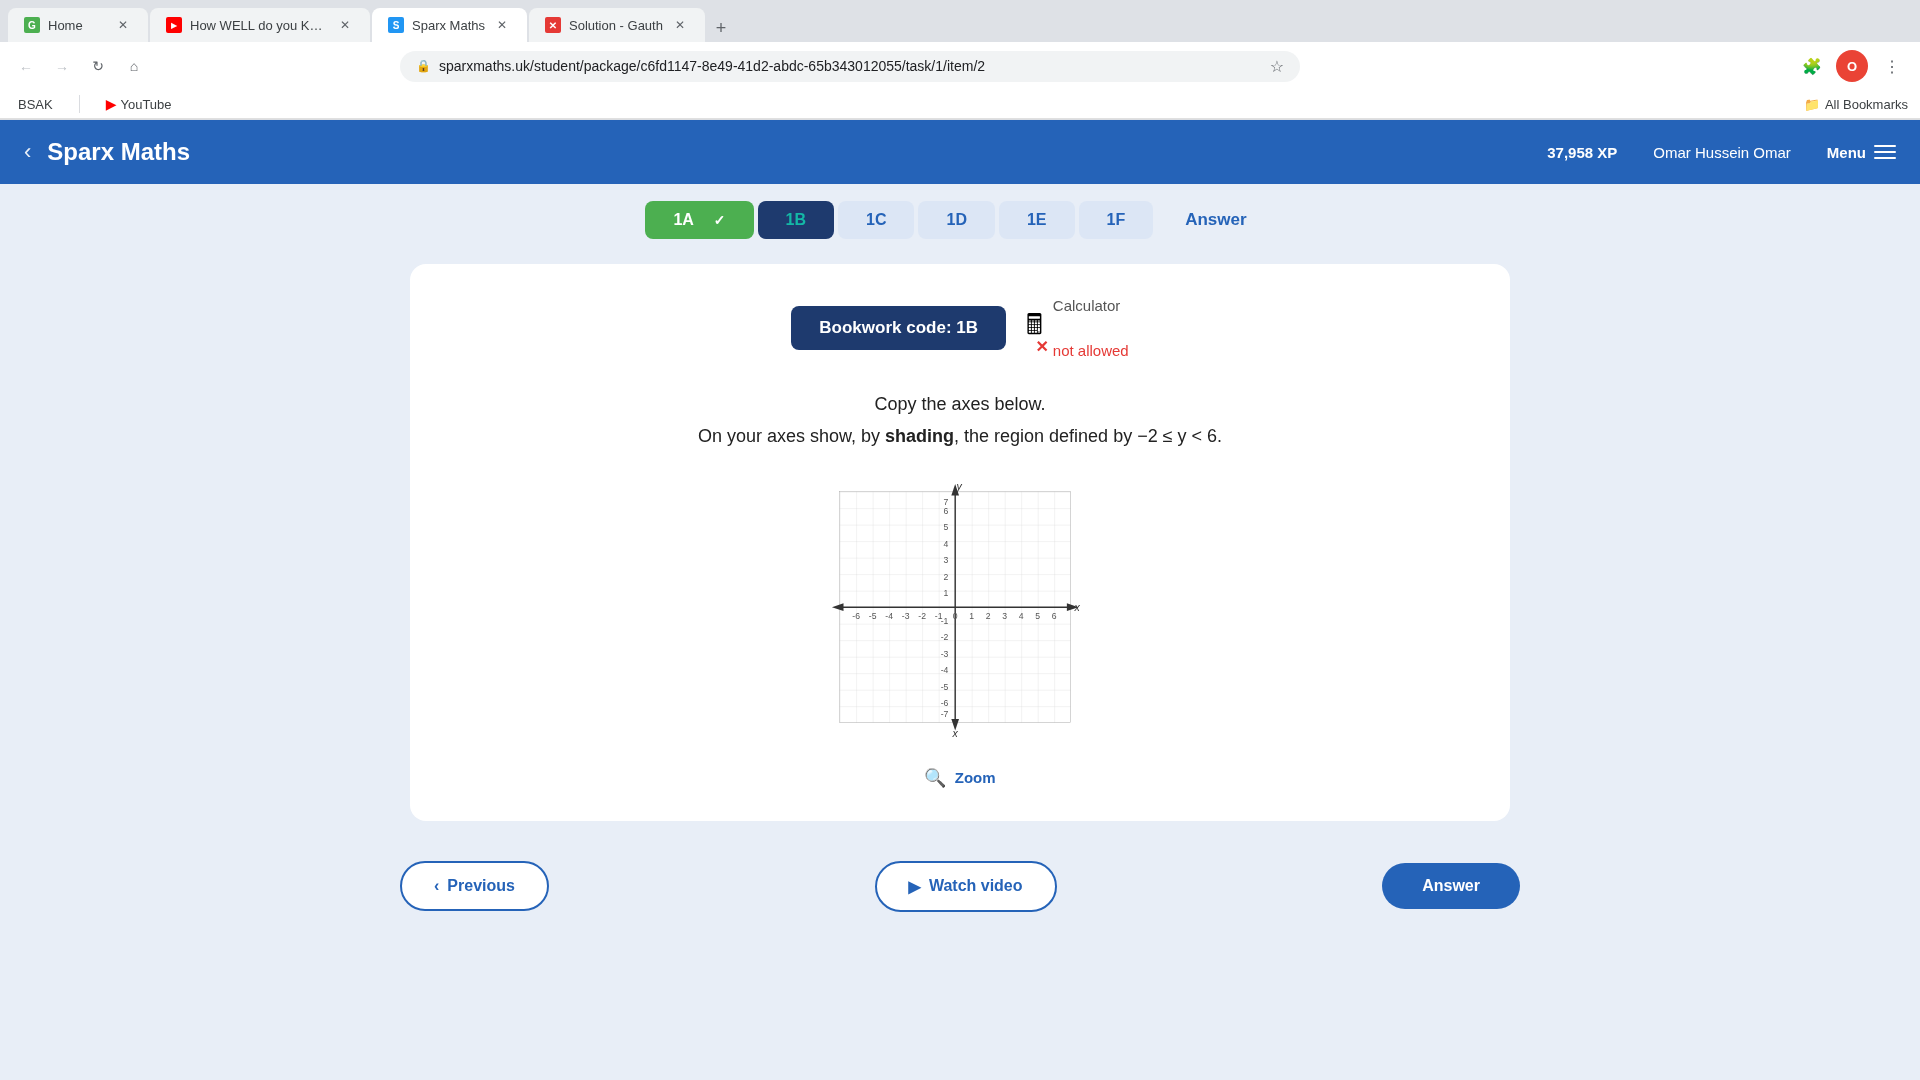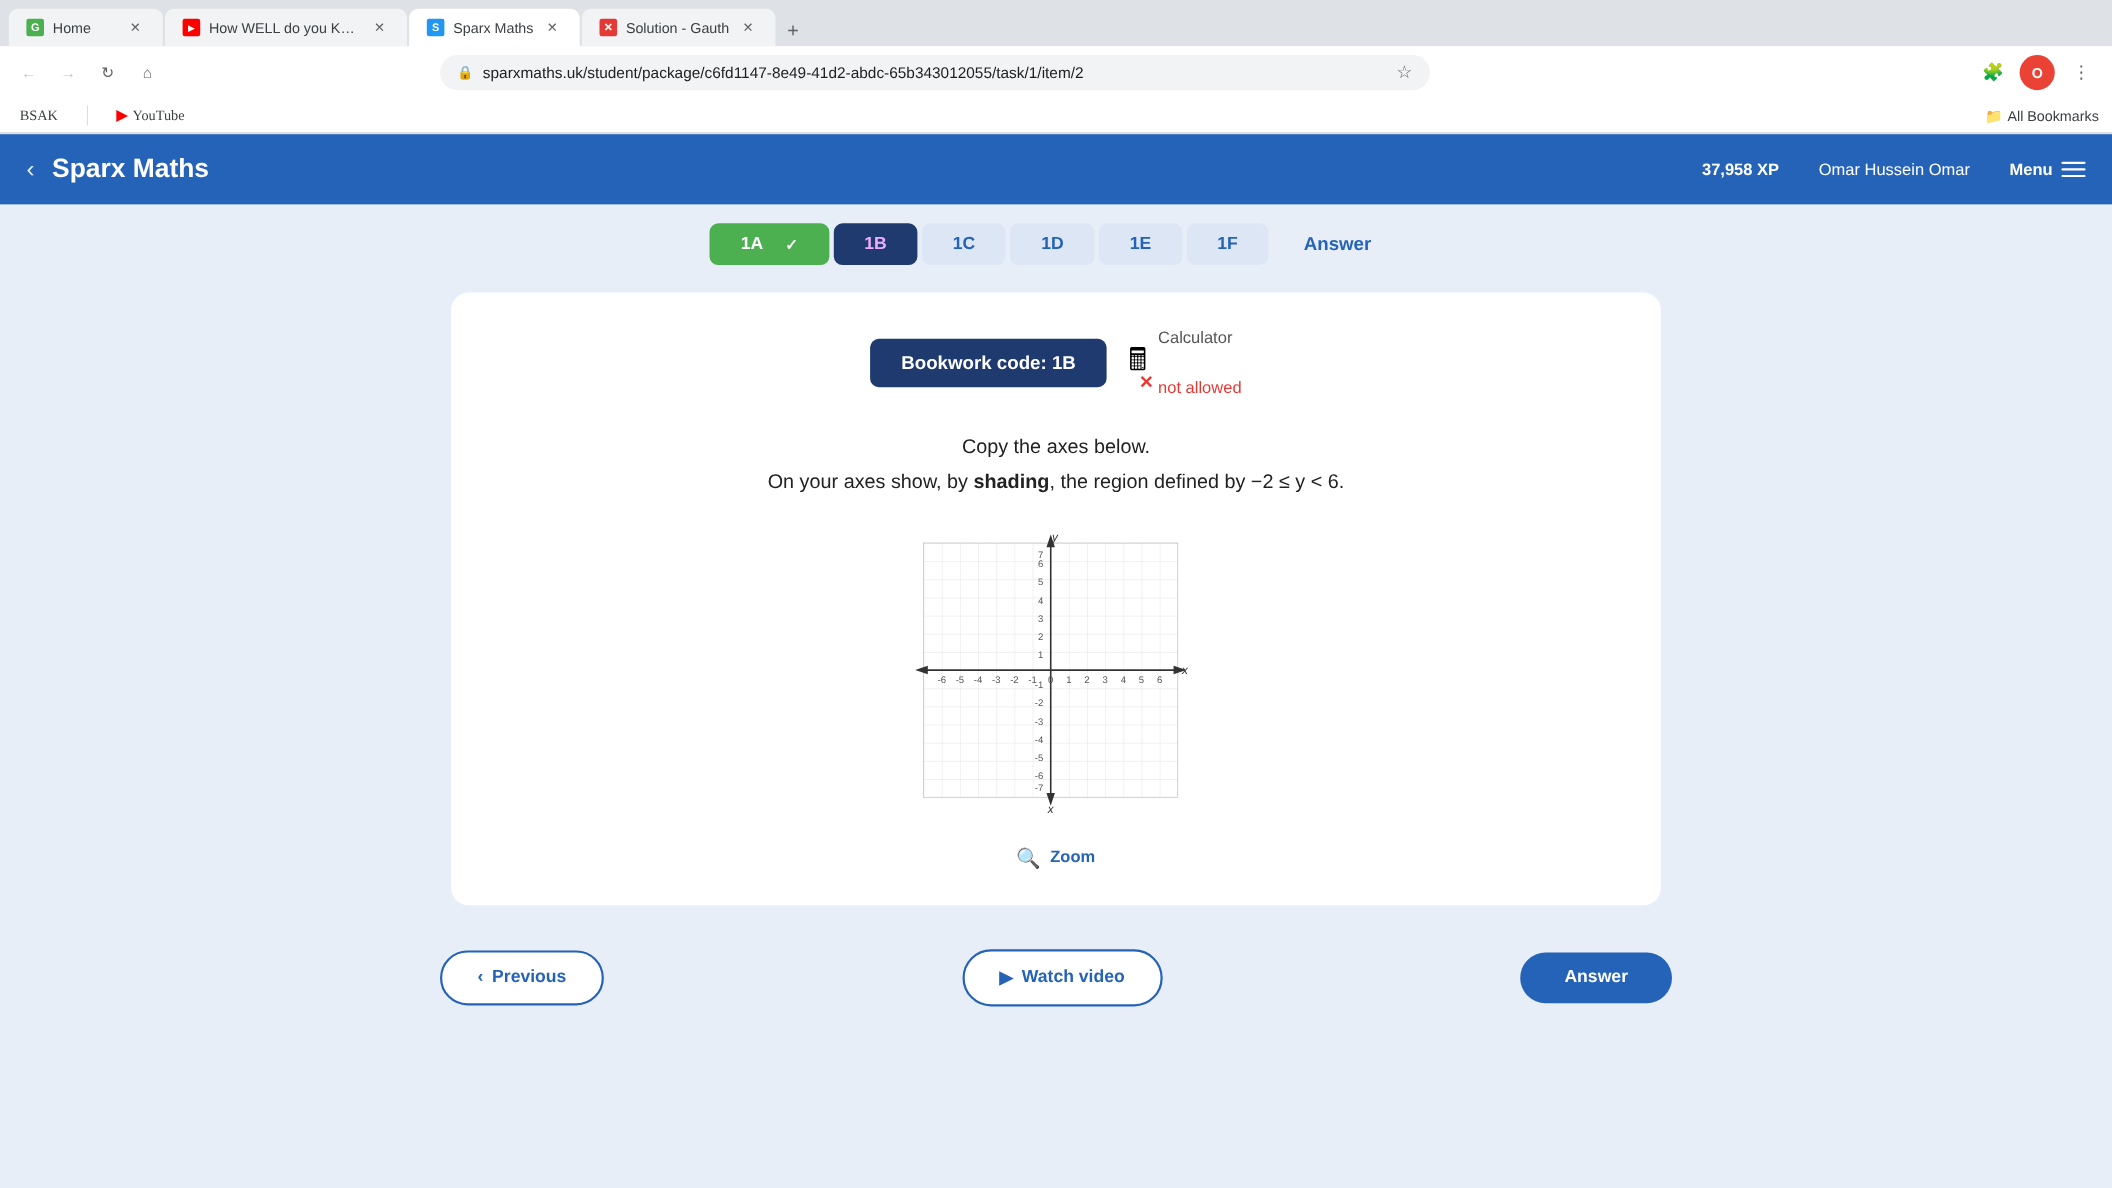--- a/index.html
+++ b/index.html
@@ -18,40 +18,40 @@
     .nav-bar { display: flex; align-items: center; padding: 8px 12px; gap: 8px; background: #fff; }
     .nav-btn { width: 28px; height: 28px; border-radius: 50%; display: flex; align-items: center; justify-content: center; cursor: pointer; color: #5f6368; font-size: 14px; }
     .nav-btn.disabled { color: #bdc1c6; cursor: not-allowed; }
     .address-bar { flex: 1; background: #f1f3f4; border-radius: 20px; padding: 6px 16px; font-size: 14px; color: #202124; display: flex; align-items: center; gap: 8px; max-width: 900px; margin: 0 auto; }
     .address-lock { color: #5f6368; font-size: 12px; }
     .address-text { flex: 1; font-size: 14px; color: #202124; }
     .nav-end { display: flex; align-items: center; gap: 8px; margin-left: auto; color: #5f6368; font-size: 18px; }
     .nav-icon-btn { width: 32px; height: 32px; border-radius: 50%; display: flex; align-items: center; justify-content: center; cursor: pointer; font-size: 16px; color: #5f6368; }
 
     .bookmarks-bar { display: flex; align-items: center; padding: 4px 12px; gap: 16px; background: #fff; border-bottom: 1px solid #e0e0e0; font-size: 13px; color: #3c4043; }
-    .bookmark-item { display: flex; align-items: center; gap: 4px; cursor: pointer; padding: 2px 6px; border-radius: 4px; font-family: Liberation Serif, serif; }
+    .bookmark-item { display: flex; align-items: center; gap: 4px; cursor: pointer; padding: 2px 6px; border-radius: 4px; }
     .bm-divider { width: 1px; height: 18px; background: #dadce0; margin: 0 4px; }
     .bm-all { margin-left: auto; display: flex; align-items: center; gap: 4px; cursor: pointer; }
 
     
     .app-header { background: #2563b8; display: flex; align-items: center; padding: 0 24px; height: 64px; }
     .app-back-btn { color: white; font-size: 22px; margin-right: 16px; cursor: pointer; opacity: 0.9; }
     .app-logo { color: white; font-size: 24px; font-weight: 700; }
     .app-header-right { margin-left: auto; display: flex; align-items: center; gap: 36px; color: white; font-size: 15px; }
     .xp-text { font-weight: 600; }
     .user-name { font-size: 15px; }
     .menu-btn { display: flex; align-items: center; gap: 8px; cursor: pointer; font-size: 15px; font-weight: 600; color: white; }
     .hamburger { display: flex; flex-direction: column; gap: 4px; }
     .hamburger span { width: 22px; height: 2px; background: white; border-radius: 2px; }
 
     
     .question-tabs { display: flex; align-items: center; justify-content: center; padding: 16px 0 0; background: #e8eef7; gap: 4px; }
     .q-tab { padding: 10px 28px; border-radius: 8px; font-size: 16px; font-weight: 600; cursor: pointer; background: #dce6f5; color: #2563b8; border: none; }
     .q-tab.completed { background: #4caf50; color: white; border-radius: 8px; display: flex; align-items: center; gap: 20px; }
-    .q-tab.active { background: #1e3a6e; color: #f0abfc; border-radius: 8px; }
+    .q-tab.active { background: #1e3a6e; color: #14b8a6; border-radius: 8px; }
     .q-tab.summary { background: transparent; color: #2563b8; font-size: 17px; }
     .checkmark { font-size: 14px; }
 
     
     .main-content { padding: 24px 40px; }
     .question-card { background: white; border-radius: 16px; padding: 32px; max-width: 1100px; margin: 0 auto; }
 
     .bookwork-row { display: flex; align-items: center; justify-content: center; gap: 20px; margin-bottom: 28px; }
     .bookwork-badge { background: #1e3a6e; color: white; padding: 12px 28px; border-radius: 8px; font-size: 17px; font-weight: 600; }
     .calculator-info { display: flex; align-items: center; gap: 10px; }

